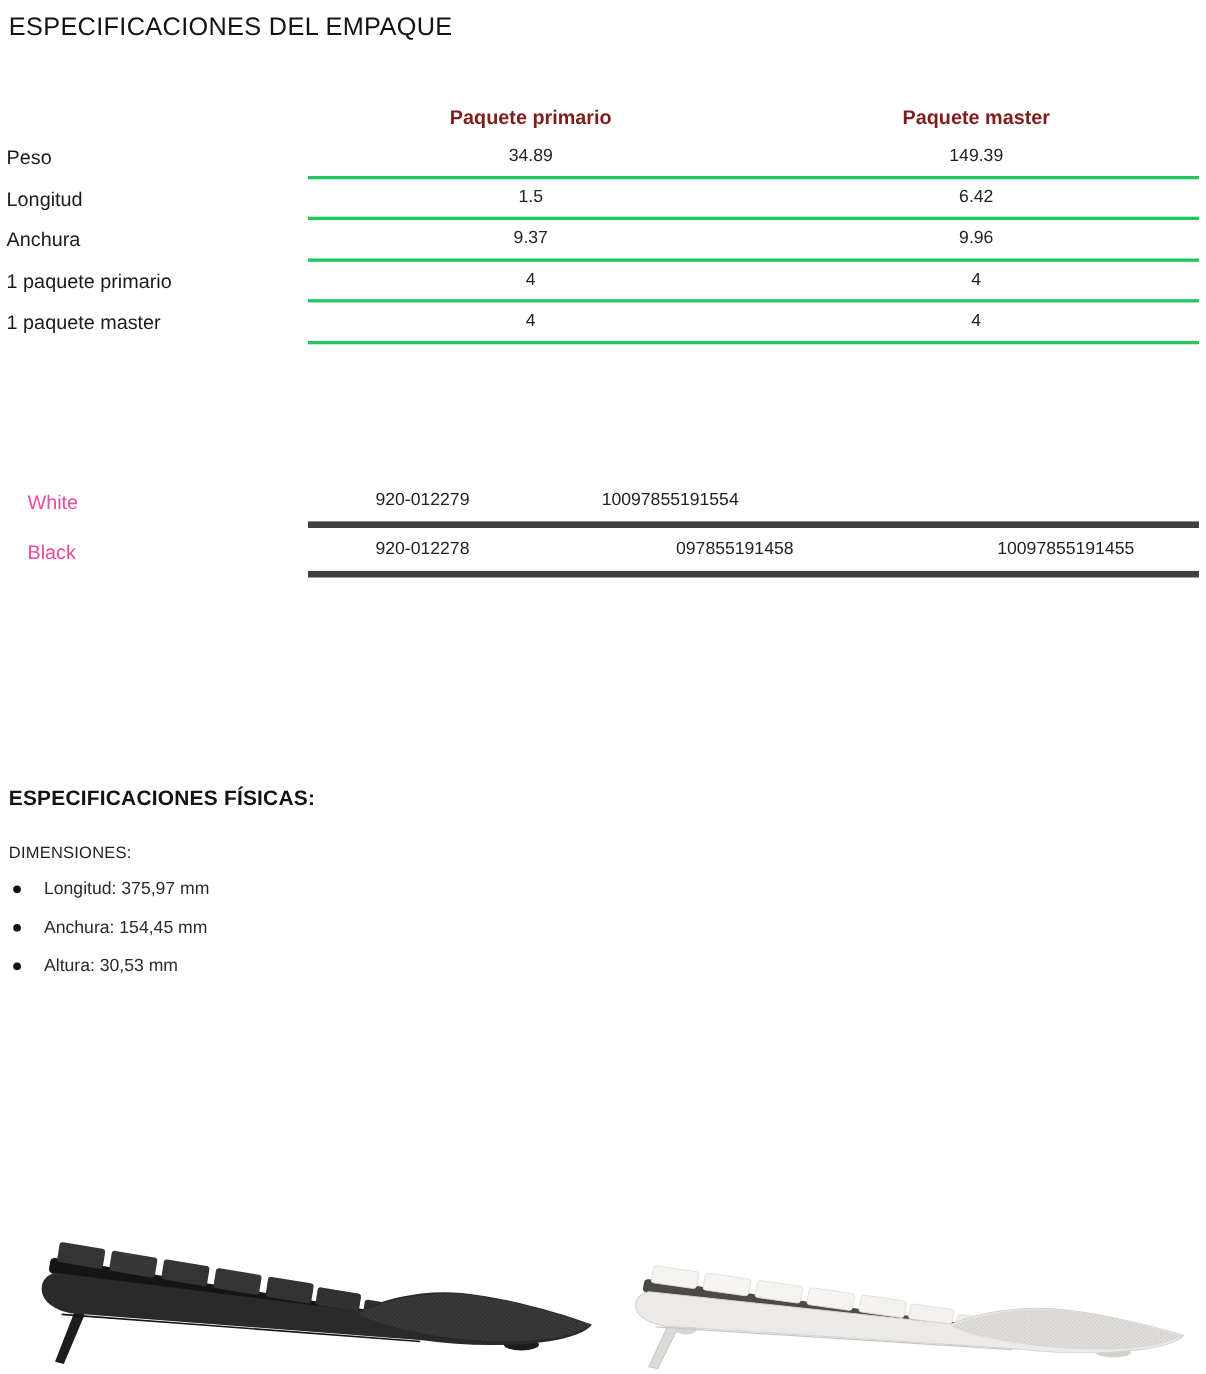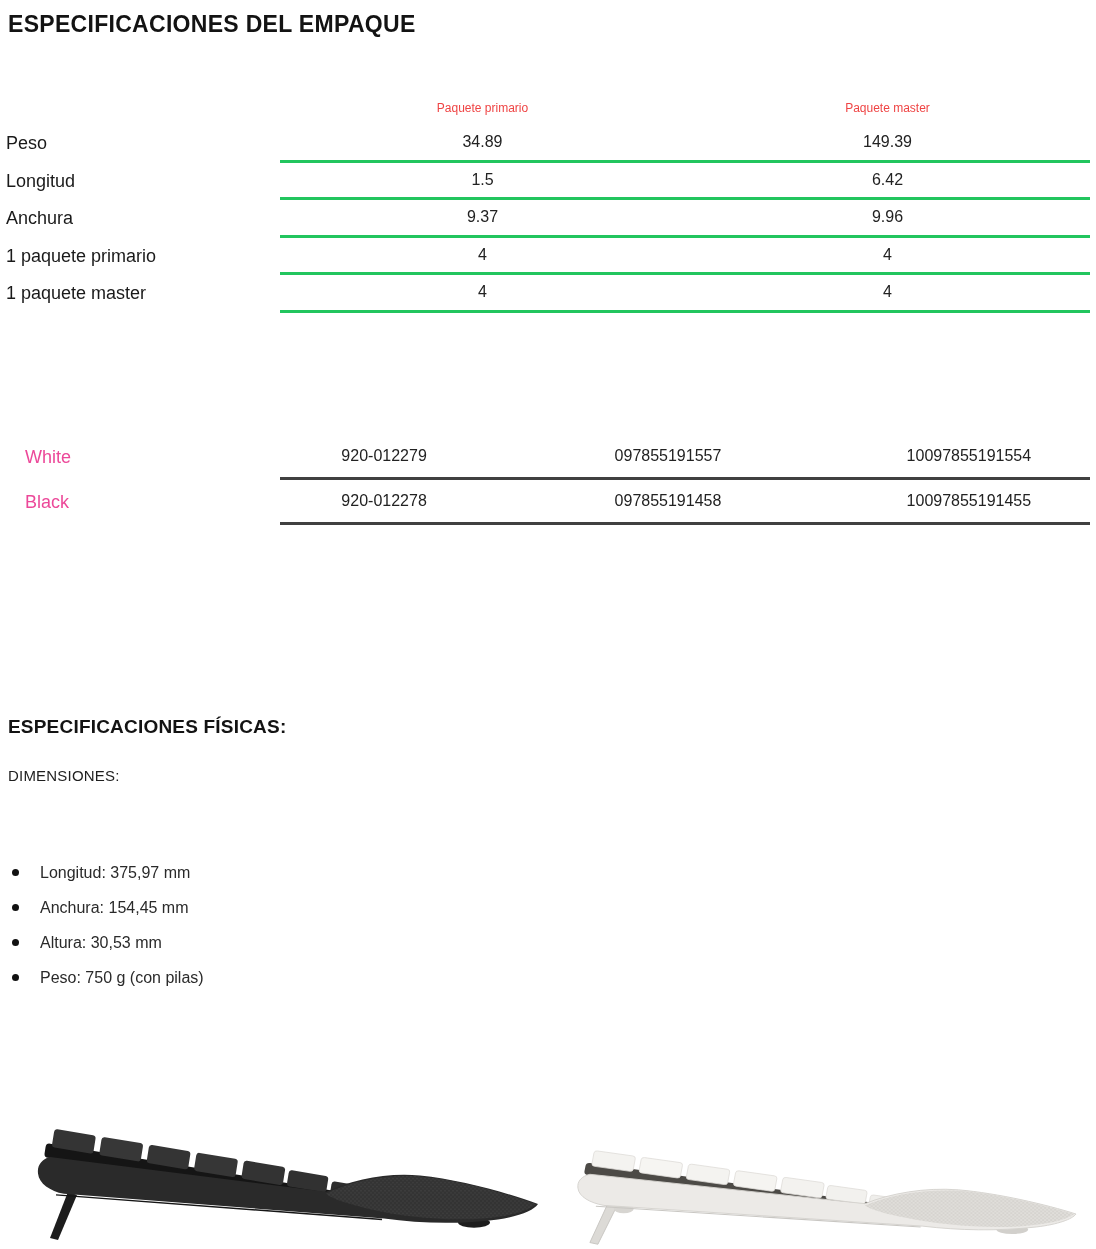--- a/index.html
+++ b/index.html
@@ -6,29 +6,29 @@
   body{
     width:1096px;height:1249px;position:relative;overflow:hidden;
     background:#ffffff;color:#141414;
     font-family:"Liberation Sans", sans-serif;
     -webkit-font-smoothing:antialiased;
   }
   .abs{position:absolute;}
 
   
   .page-title{
-    left:8px;top:11px;font-size:23px;font-weight:700;letter-spacing:.3px;color:#131313;
+    left:8px;top:11px;font-size:23px;font-weight:400;letter-spacing:.3px;color:#131313;
   }
 
   
   .pkg-table{left:6px;top:90px;width:1084px;}
   .pkg-header{display:flex;height:35px;align-items:center;}
   .pkg-labelcol{width:274px;flex:0 0 274px;}
   .pkg-vals{flex:1;display:flex;}
-  .pkg-colh{flex:1;text-align:center;font-weight:400;font-size:12px;color:#ef4444;}
+  .pkg-colh{flex:1;text-align:center;font-weight:700;font-size:18px;color:#7f1d1d;}
   .pkg-row{display:flex;height:37.5px;}
   .pkg-row .pkg-label{
     width:274px;flex:0 0 274px;display:flex;align-items:center;
     font-size:18px;color:#1a1a1a;
   }
   .pkg-row .pkg-vals{border-bottom:3px solid #22c55e;align-items:center;}
   .pkg-val{flex:1;text-align:center;font-size:16px;color:#222;}
 
   
   .sku-table{left:6px;top:435px;width:1084px;}
@@ -36,27 +36,27 @@
   .sku-cols{flex:1;display:flex;}
   .sku-colh{text-align:center;font-weight:700;font-size:17px;color:#131313;}
   .sku-c1{width:25.7%;}
   .sku-c2{width:44.4%;}
   .sku-c3{width:29.9%;}
   .sku-row{display:flex;height:45px;}
   .sku-row .sku-label{
     width:274px;flex:0 0 274px;display:flex;align-items:center;
     padding-left:19px;box-sizing:border-box;font-size:18px;color:#ec4899;
   }
-  .sku-vals{flex:1;display:flex;border-bottom:3px solid #404040;align-items:center;}
+  .sku-vals{flex:1;display:flex;border-bottom:6px solid #404040;align-items:center;}
   .sku-val{text-align:center;font-size:16px;color:#222;}
 
   
   .phys-heading{left:8px;top:716px;font-size:19px;font-weight:700;letter-spacing:.2px;color:#131313;}
   .phys-sub{left:8px;top:767px;font-size:15px;color:#1e1e1e;letter-spacing:.2px;}
-  .bullets{left:8px;top:855px;margin:0;padding:0;list-style:none;}
+  .bullets{left:8px;top:791px;margin:0;padding:0;list-style:none;}
   .bullets li{
     position:relative;height:35px;display:flex;align-items:center;
     padding-left:32px;font-size:16px;color:#2a2a2a;
   }
   .bullets li::before{
     content:"";position:absolute;left:4px;top:50%;margin-top:-3.5px;
     width:7px;height:7px;border-radius:50%;background:#111;
   }
 
   
@@ -113,42 +113,40 @@
     </div>
   </div>
 </div>
 
 <div class="abs sku-table">
 
   <div class="sku-row">
     <div class="sku-label">White</div>
     <div class="sku-vals">
       <div class="sku-val sku-c1">920-012279</div>
-      <div class="sku-val sku-c2">097855191557</div>
       <div class="sku-val sku-c3">10097855191554</div>
     </div>
   </div>
   <div class="sku-row">
     <div class="sku-label">Black</div>
     <div class="sku-vals">
       <div class="sku-val sku-c1">920-012278</div>
       <div class="sku-val sku-c2">097855191458</div>
       <div class="sku-val sku-c3">10097855191455</div>
     </div>
   </div>
 </div>
 
 <div class="abs phys-heading">ESPECIFICACIONES FÍSICAS:</div>
 <div class="abs phys-sub">DIMENSIONES:</div>
 
 <ul class="abs bullets">
   <li>Longitud: 375,97 mm</li>
   <li>Anchura: 154,45 mm</li>
   <li>Altura: 30,53 mm</li>
-  <li>Peso: 750 g (con pilas)</li>
 </ul>
 
 <svg class="abs kb-black" viewBox="0 0 520 125" preserveAspectRatio="none" xmlns="http://www.w3.org/2000/svg">
   <defs>
     <pattern id="dots-dark" width="4" height="4" patternUnits="userSpaceOnUse">
       <circle cx="1" cy="1" r="0.8" fill="#3f3f3f"></circle>
       <circle cx="3" cy="3" r="0.8" fill="#3f3f3f"></circle>
     </pattern>
   </defs>
 

